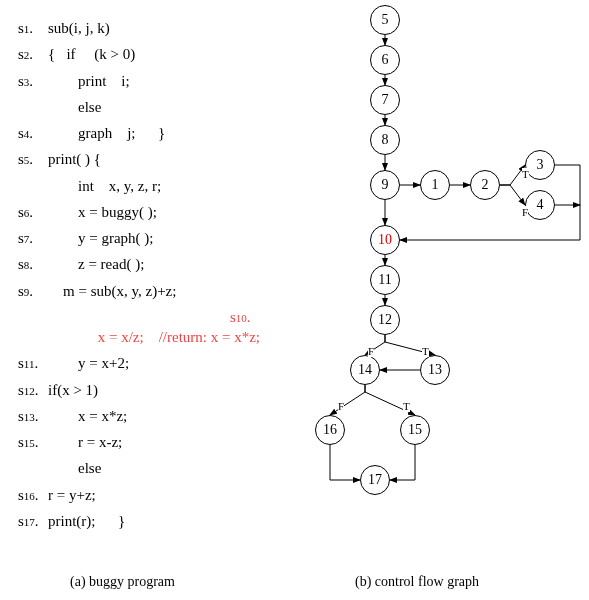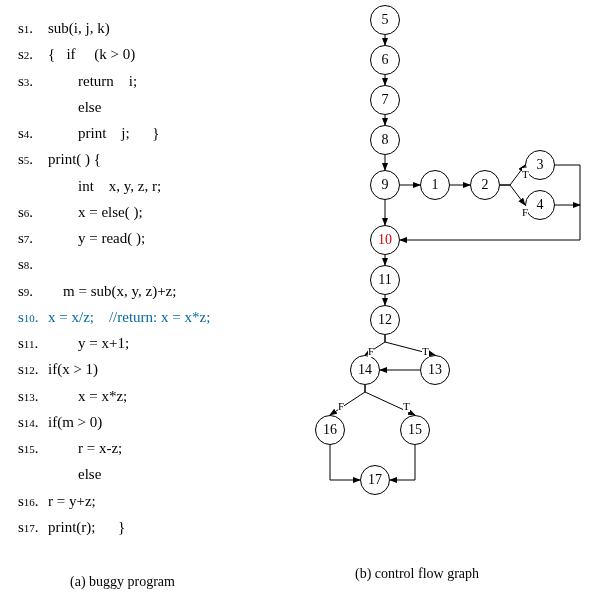--- a/index.html
+++ b/index.html
@@ -32,28 +32,28 @@
     width: 30px;
     font-size: 15px;
   }
   .line-num .sub {
     font-size: 11px;
   }
   .code-text {
     white-space: pre;
     font-size: 15px;
   }
-  .red { color: #0369a1; }
+  .red { color: #ef4444; flex-direction: column; }
   .caption {
     text-align: left;
     font-size: 14px;
     margin-top: 10px;
   }
   .caption-left { position: absolute; bottom: 10px; left: 70px; }
-  .caption-right { position: absolute; bottom: 18px; left: 95px; }
+  .caption-right { position: absolute; bottom: 10px; left: 95px; }
 
   
   .node {
     position: absolute;
     width: 30px;
     height: 30px;
     border: 1px solid #000;
     border-radius: 50%;
     background: #fff;
     display: flex;
@@ -89,72 +89,69 @@
         <div class="code-line">
           <span class="line-num">s<span class="sub">1</span>.</span>
           <span class="code-text">sub(i, j, k)</span>
         </div>
         <div class="code-line">
           <span class="line-num">s<span class="sub">2</span>.</span>
           <span class="code-text">{   if     (k &gt; 0)</span>
         </div>
         <div class="code-line">
           <span class="line-num">s<span class="sub">3</span>.</span>
-          <span class="code-text">        return    i;</span>
+          <span class="code-text">        print    i;</span>
         </div>
         <div class="code-line">
           <span class="line-num"></span>
           <span class="code-text">        else</span>
         </div>
         <div class="code-line">
           <span class="line-num">s<span class="sub">4</span>.</span>
-          <span class="code-text">        print    j;      }</span>
+          <span class="code-text">        graph    j;      }</span>
         </div>
         <div class="code-line">
           <span class="line-num">s<span class="sub">5</span>.</span>
           <span class="code-text">print( ) {</span>
         </div>
         <div class="code-line">
           <span class="line-num"></span>
           <span class="code-text">        int    x, y, z, r;</span>
         </div>
         <div class="code-line">
           <span class="line-num">s<span class="sub">6</span>.</span>
-          <span class="code-text">        x = else( );</span>
+          <span class="code-text">        x = buggy( );</span>
         </div>
         <div class="code-line">
           <span class="line-num">s<span class="sub">7</span>.</span>
-          <span class="code-text">        y = read( );</span>
+          <span class="code-text">        y = graph( );</span>
         </div>
         <div class="code-line">
           <span class="line-num">s<span class="sub">8</span>.</span>
+          <span class="code-text">        z = read( );</span>
         </div>
         <div class="code-line">
           <span class="line-num">s<span class="sub">9</span>.</span>
           <span class="code-text">    m = sub(x, y, z)+z;</span>
         </div>
         <div class="code-line red">
           <span class="line-num">s<span class="sub">10</span>.</span>
           <span class="code-text">x = x/z;    //return: x = x*z;</span>
         </div>
         <div class="code-line">
           <span class="line-num">s<span class="sub">11</span>.</span>
-          <span class="code-text">        y = x+1;</span>
+          <span class="code-text">        y = x+2;</span>
         </div>
         <div class="code-line">
           <span class="line-num">s<span class="sub">12</span>.</span>
           <span class="code-text">if(x &gt; 1)</span>
         </div>
         <div class="code-line">
           <span class="line-num">s<span class="sub">13</span>.</span>
           <span class="code-text">        x = x*z;</span>
-        </div>
-        <div class="code-line">
-          <span class="line-num">s<span class="sub">14</span>.</span>
-          <span class="code-text">if(m &gt; 0)</span>
         </div>
         <div class="code-line">
           <span class="line-num">s<span class="sub">15</span>.</span>
           <span class="code-text">        r = x-z;</span>
         </div>
         <div class="code-line">
           <span class="line-num"></span>
           <span class="code-text">        else</span>
         </div>
         <div class="code-line">

